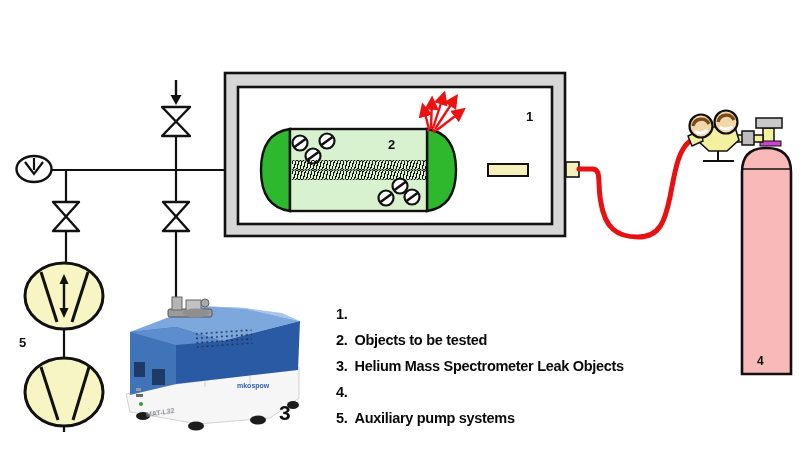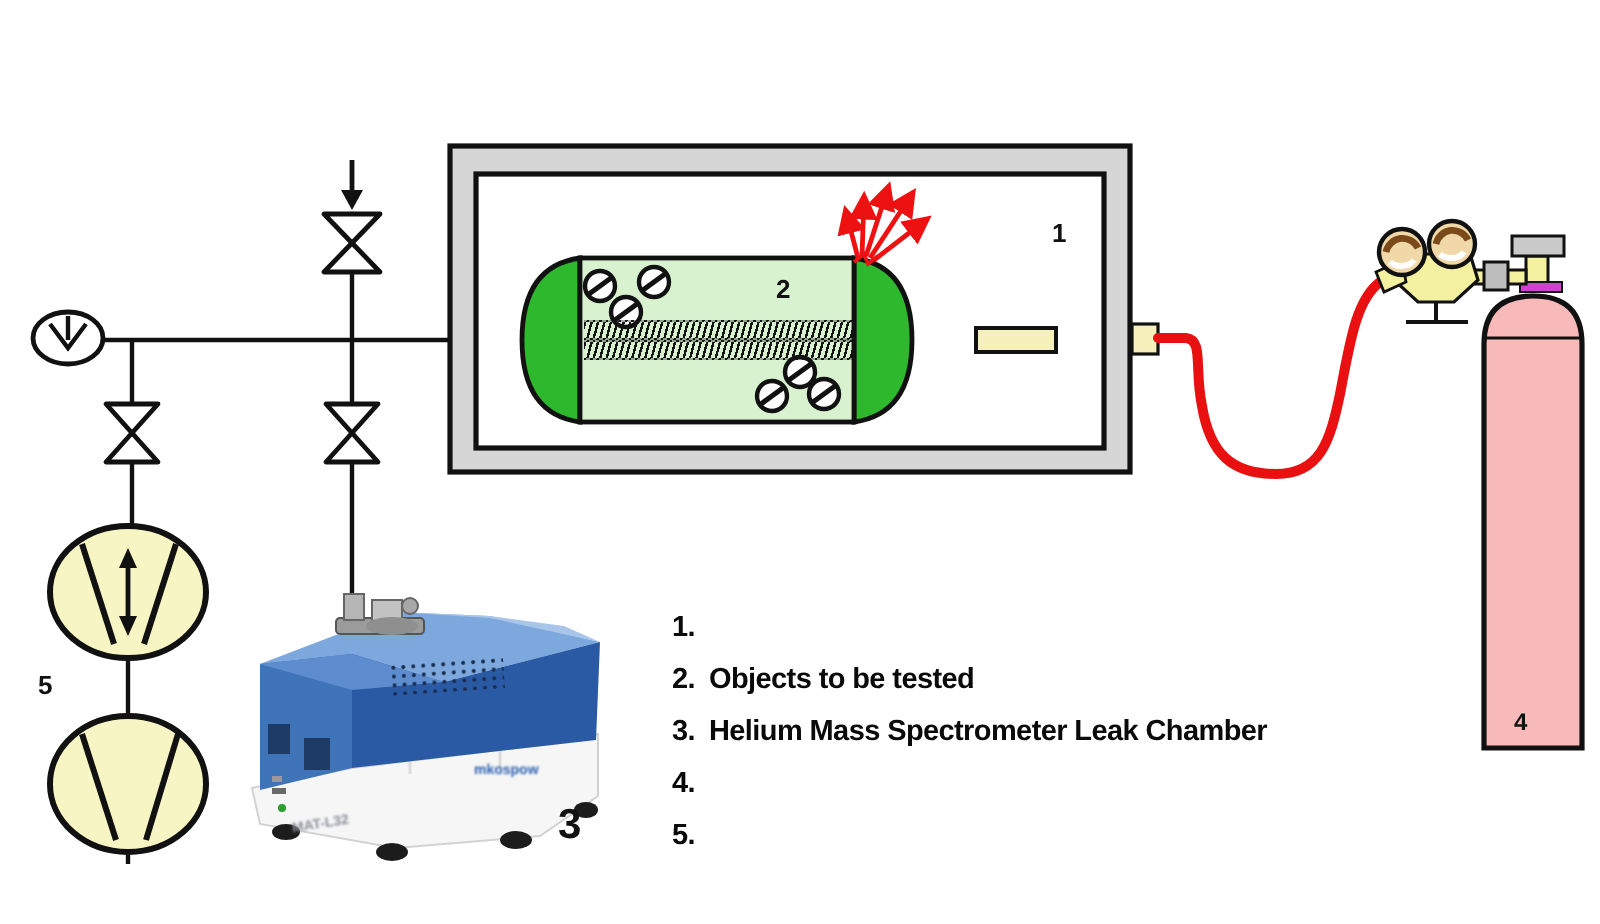--- a/index.html
+++ b/index.html
@@ -228,23 +228,24 @@
   <div id="legend">
     <div class="legend-row">
       <span class="legend-num">1.</span>
     </div>
     <div class="legend-row">
       <span class="legend-num">2.</span>
       <span>Objects to be tested</span>
     </div>
     <div class="legend-row">
       <span class="legend-num">3.</span>
-      <span>Helium Mass Spectrometer Leak Chamber</span>
+      <span>Helium Mass Spectrometer Leak Objects</span>
     </div>
     <div class="legend-row">
       <span class="legend-num">4.</span>
     </div>
     <div class="legend-row">
       <span class="legend-num">5.</span>
+      <span>Auxiliary pump systems</span>
     </div>
   </div>
 
 </div>
 
 </body></html>

